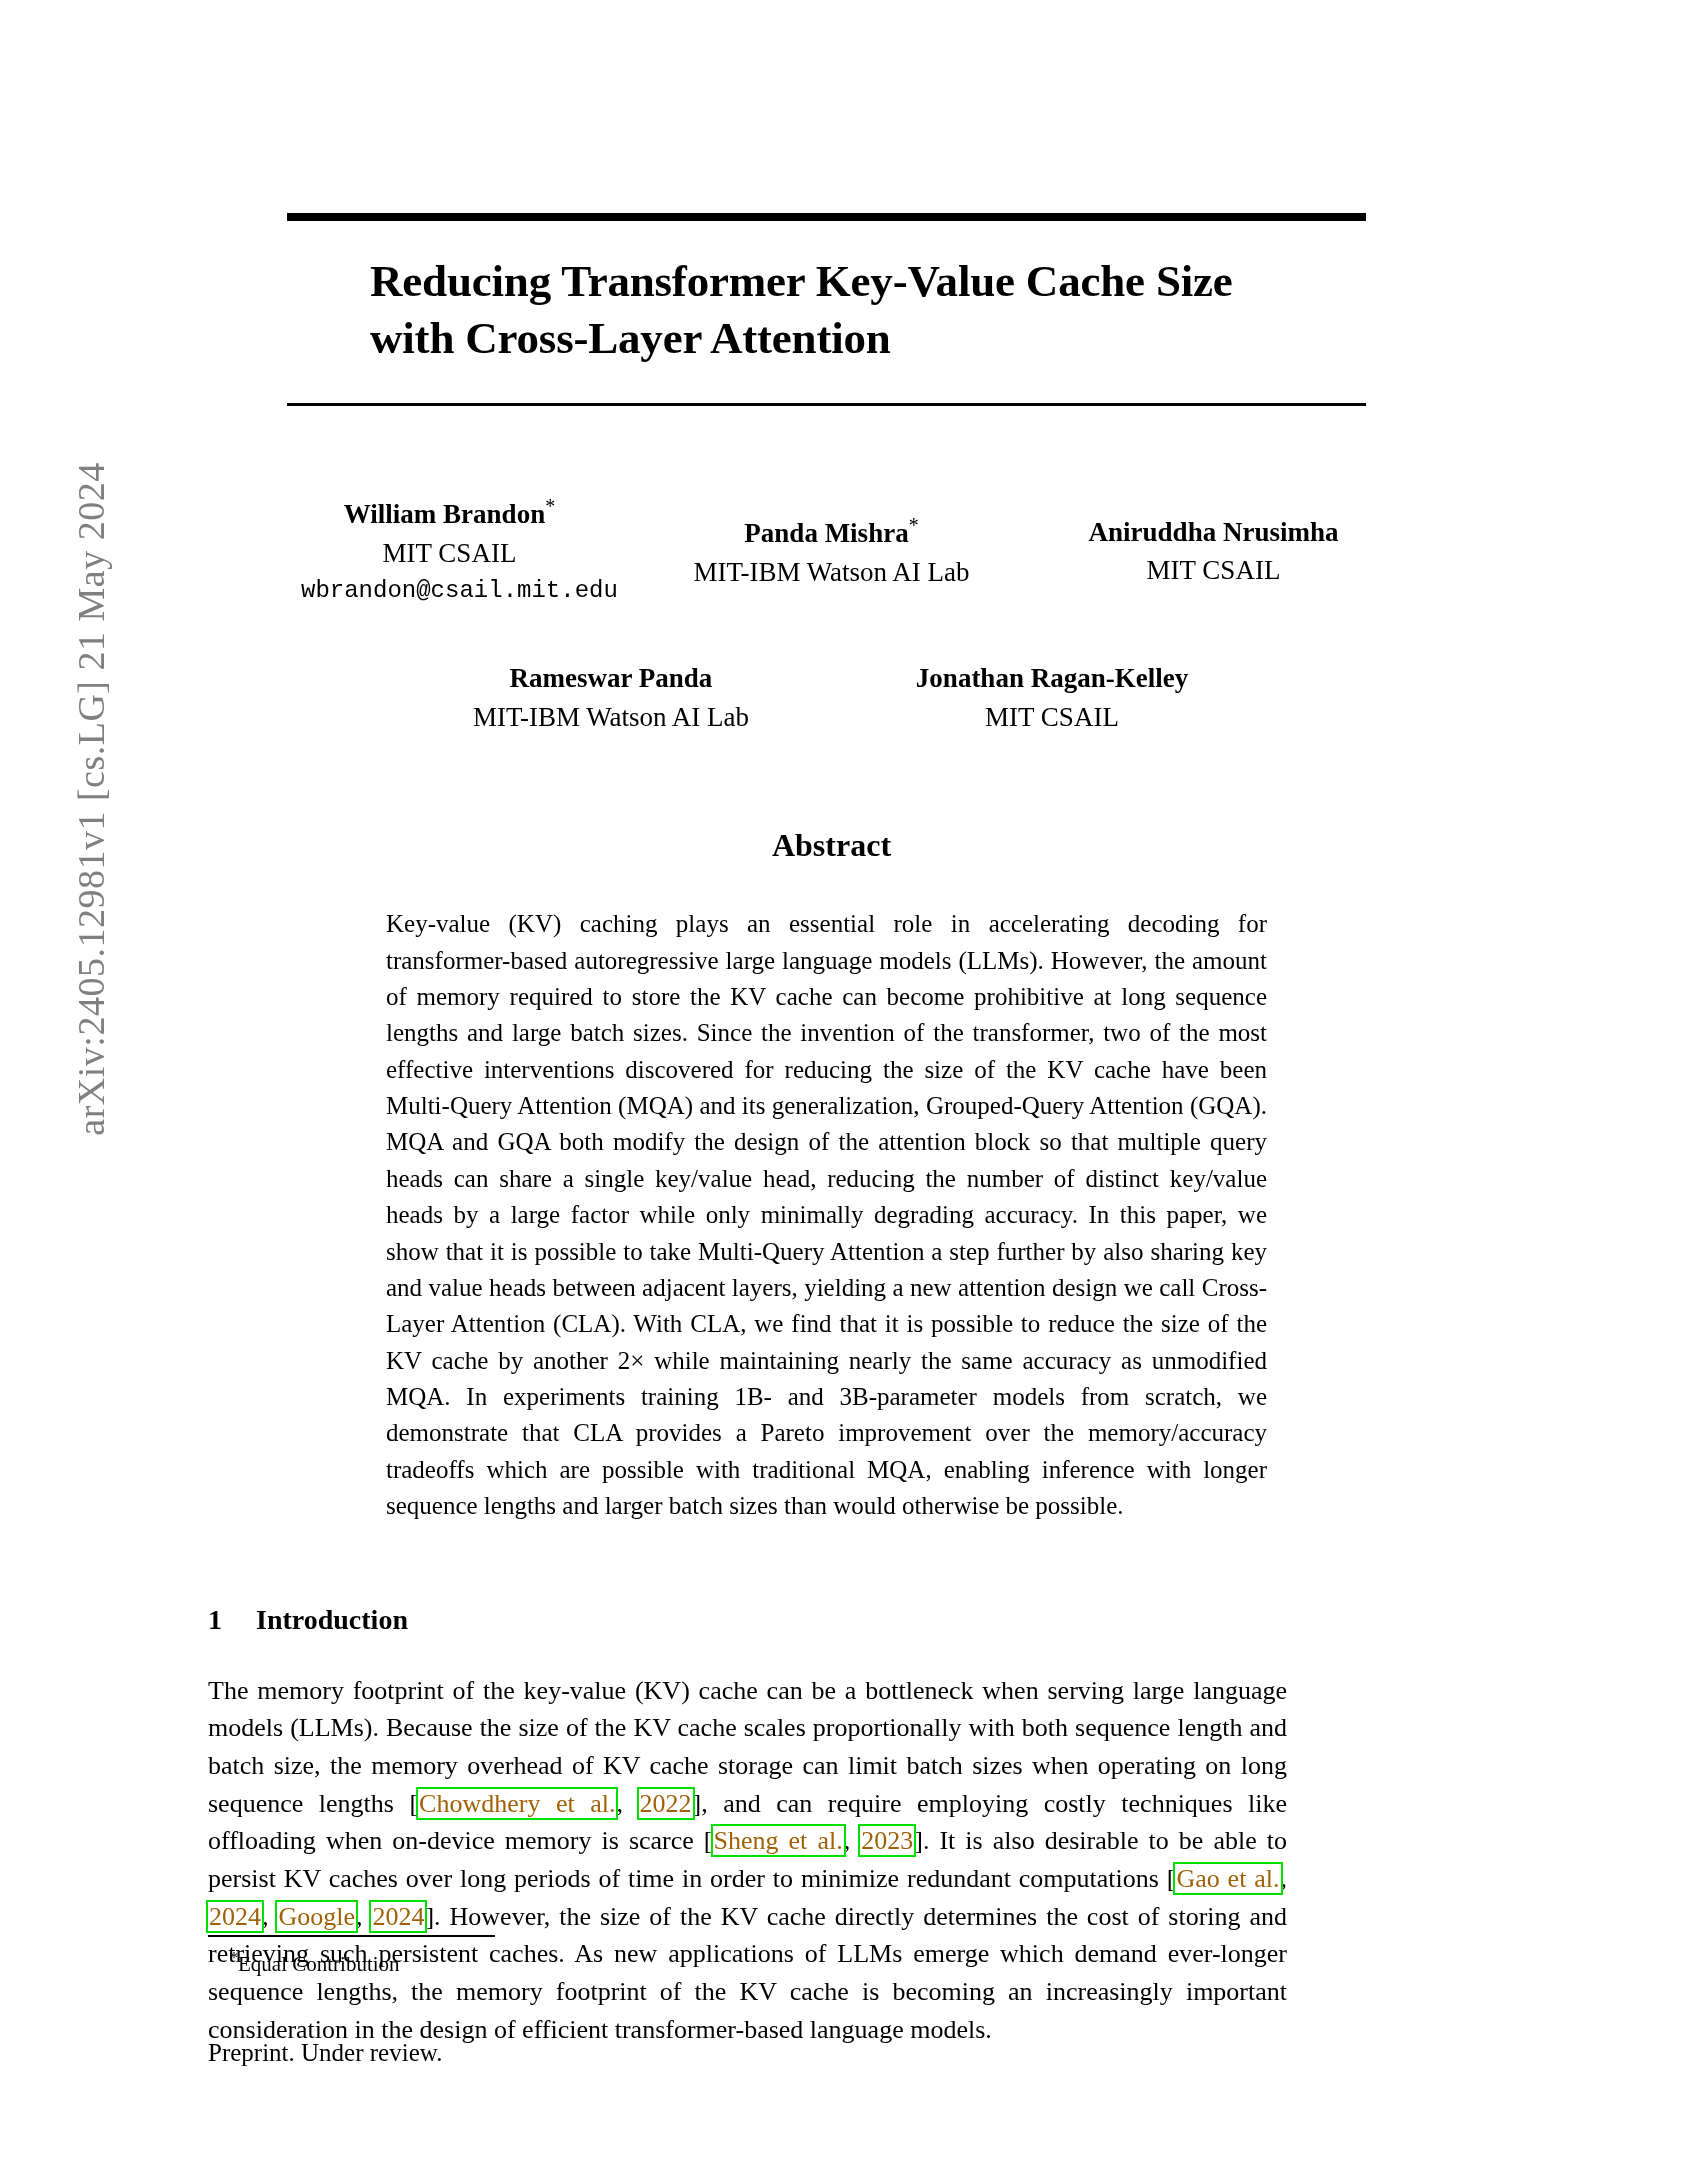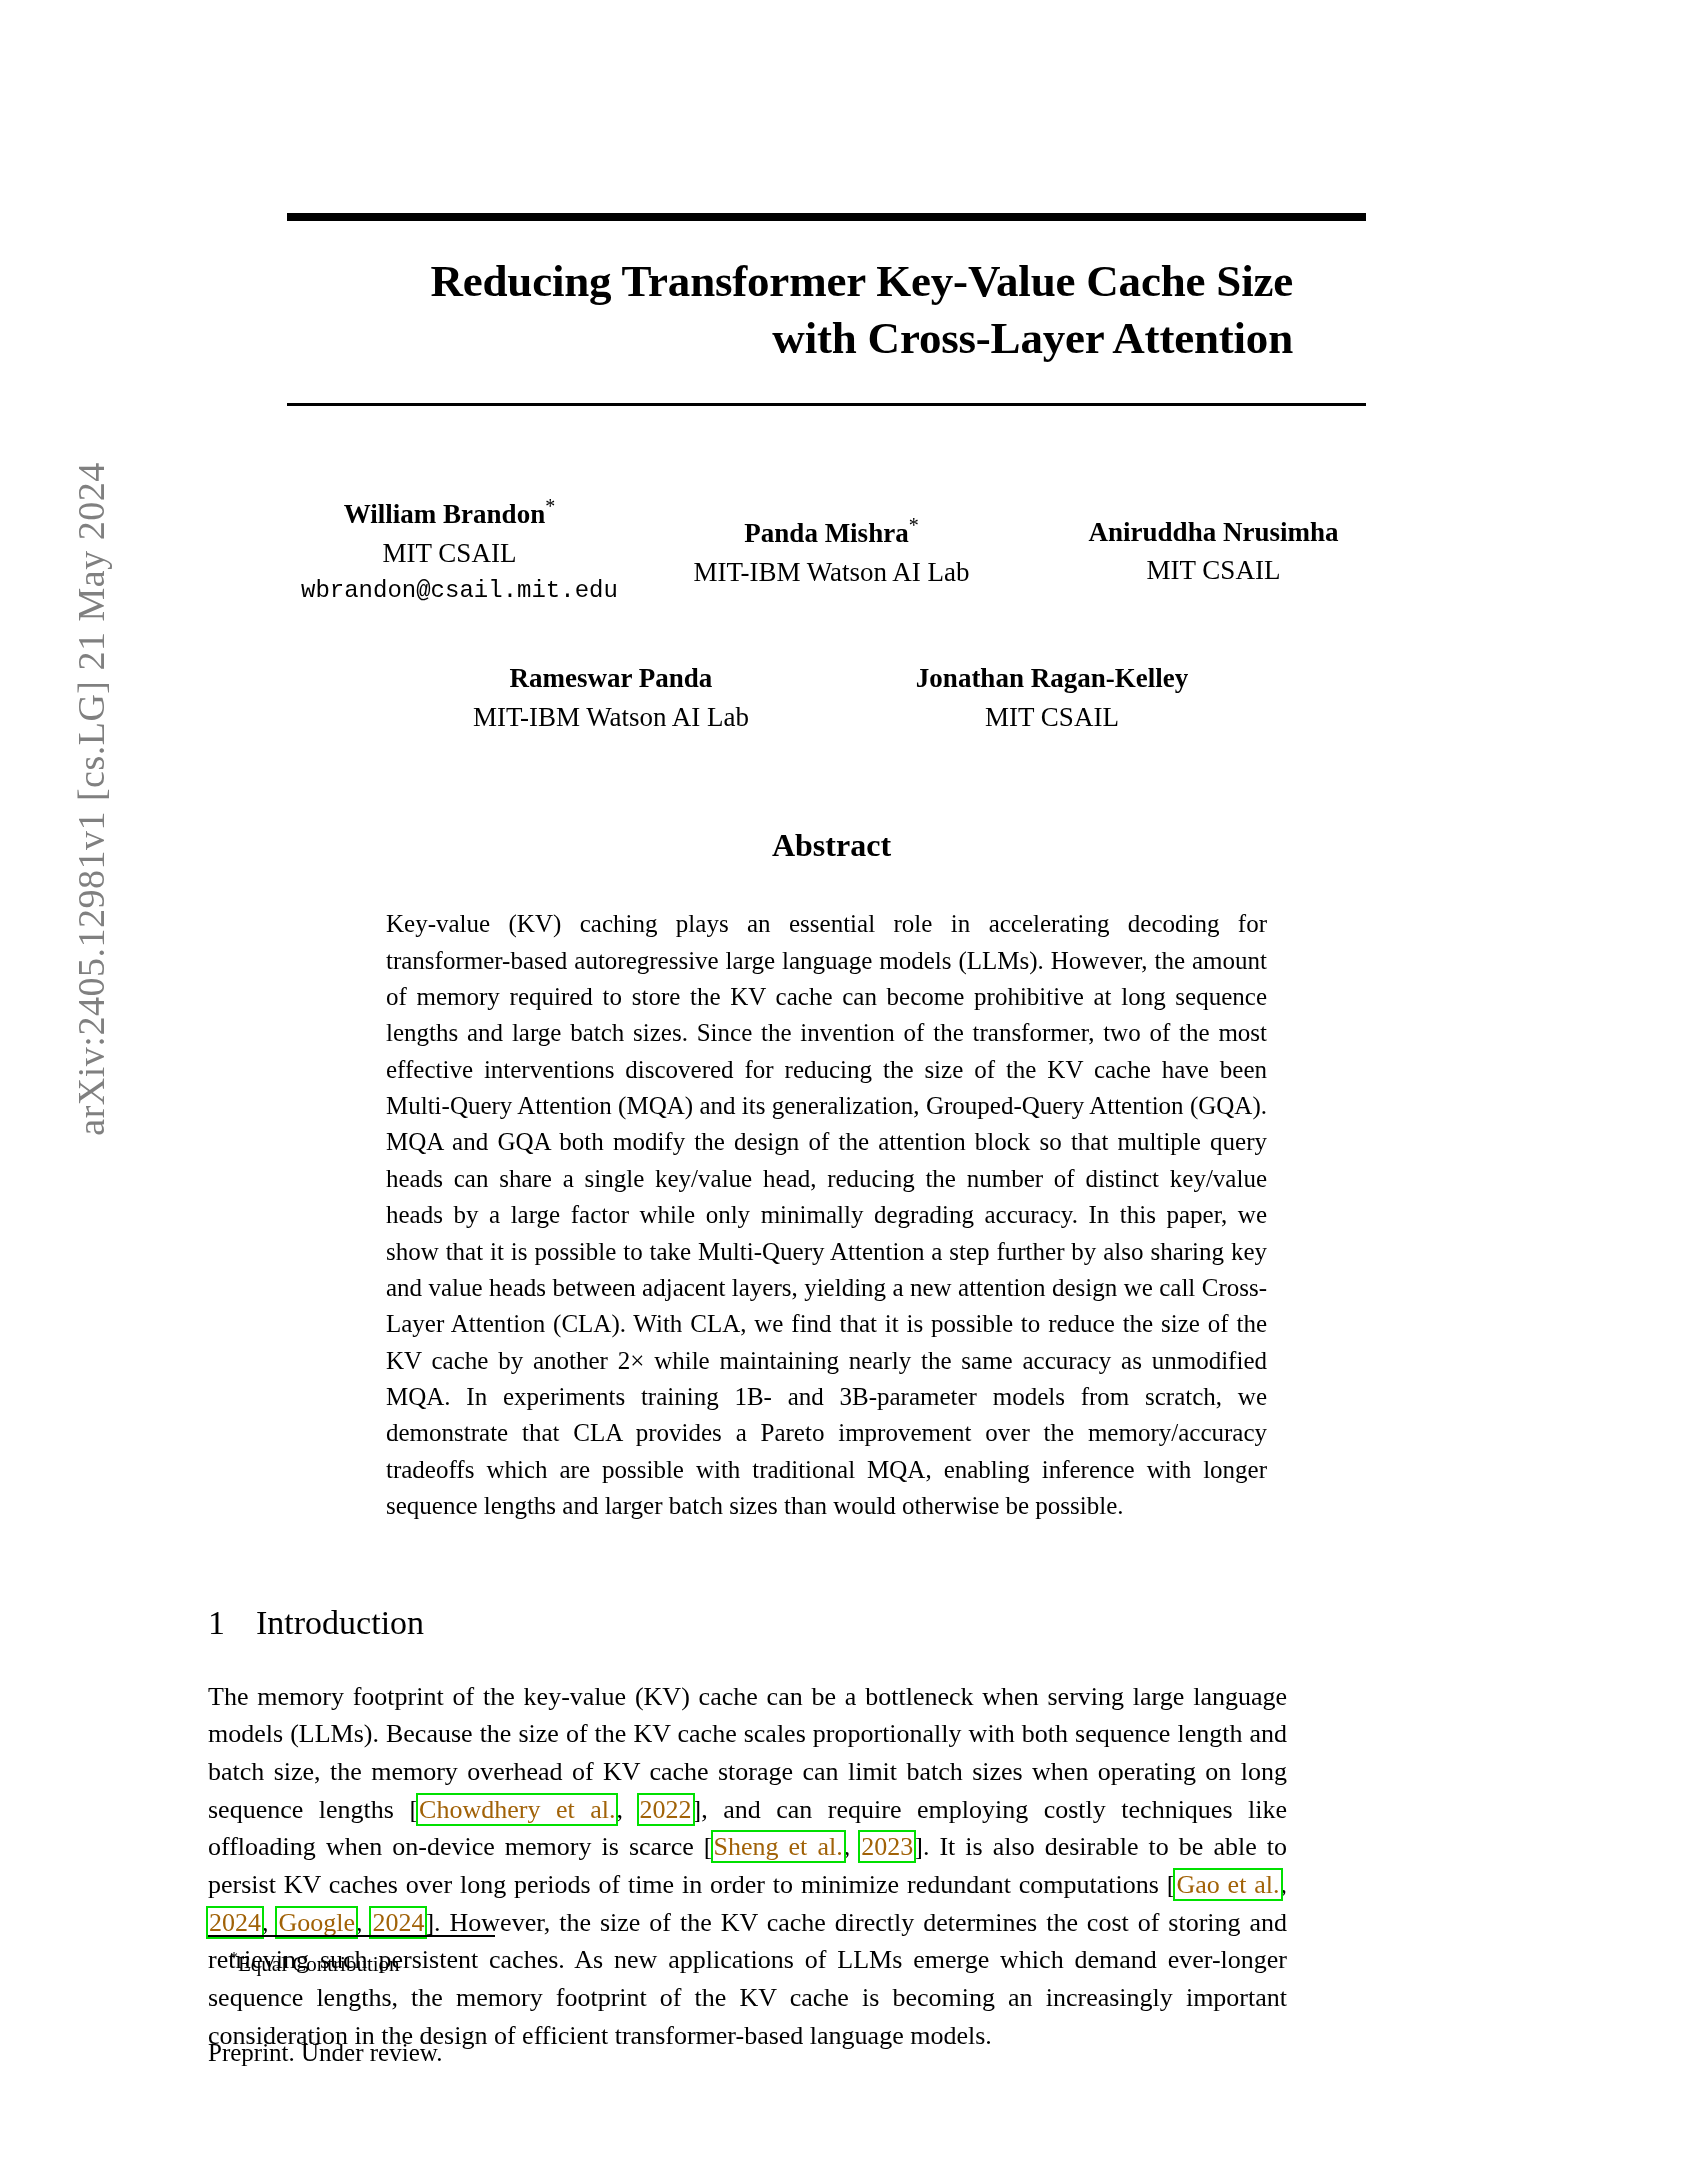--- a/index.html
+++ b/index.html
@@ -58,21 +58,21 @@
   }
 
   #title-block {
     padding-top: 213px;
   }
   h1#paper-title {
     font-family: "Liberation Serif", "DejaVu Serif", serif;
     font-size: 45px;
     font-weight: bold;
     line-height: 1.27;
-    text-align: right;
+    text-align: left;
     margin: 32px 83px 36px 83px;
     letter-spacing: -0.2px;
   }
 
   
   #authors {
     margin-top: 85px;
   }
   .author-row {
     display: flex;
@@ -123,22 +123,22 @@
     text-align: justify;
     text-justify: inter-word;
     hyphens: manual;
   }
 
   
   #section-1 {
     margin-top: 79px;
   }
   .section-heading {
-    font-size: 34px;
-    font-weight: normal;
+    font-size: 28px;
+    font-weight: bold;
     margin: 0 0 0 -79px;
   }
   .section-heading .secnum {
     display: inline-block;
     width: 48px;
   }
   .body-col {
     margin-left: -79px;
     width: 1079px;
   }

